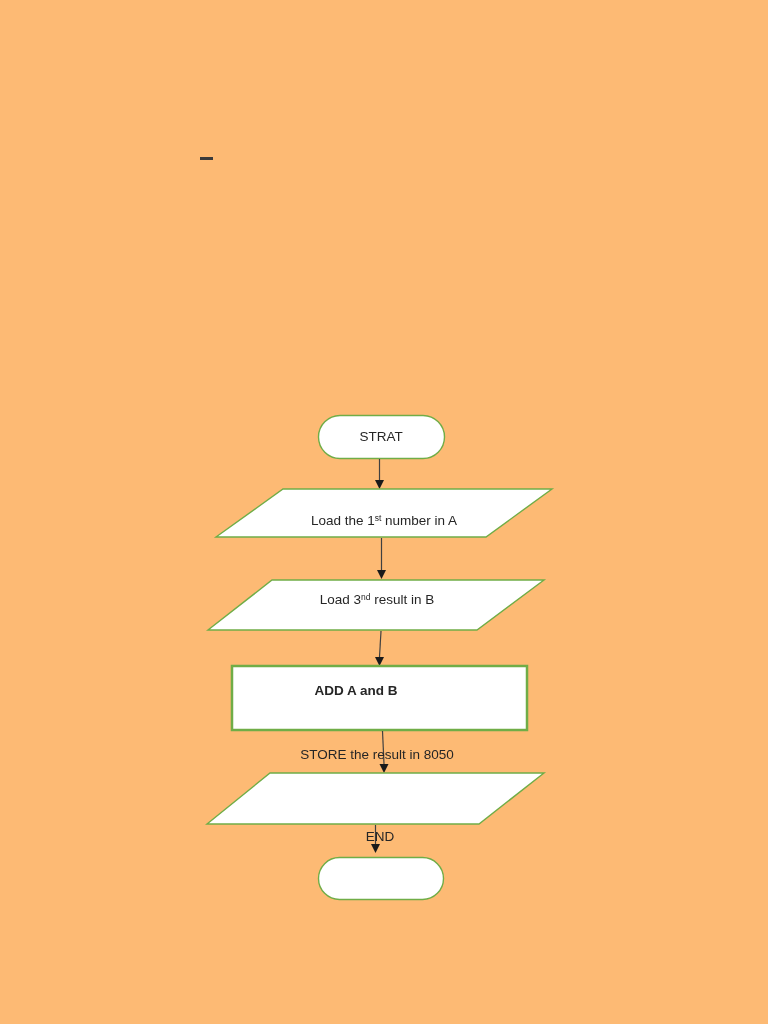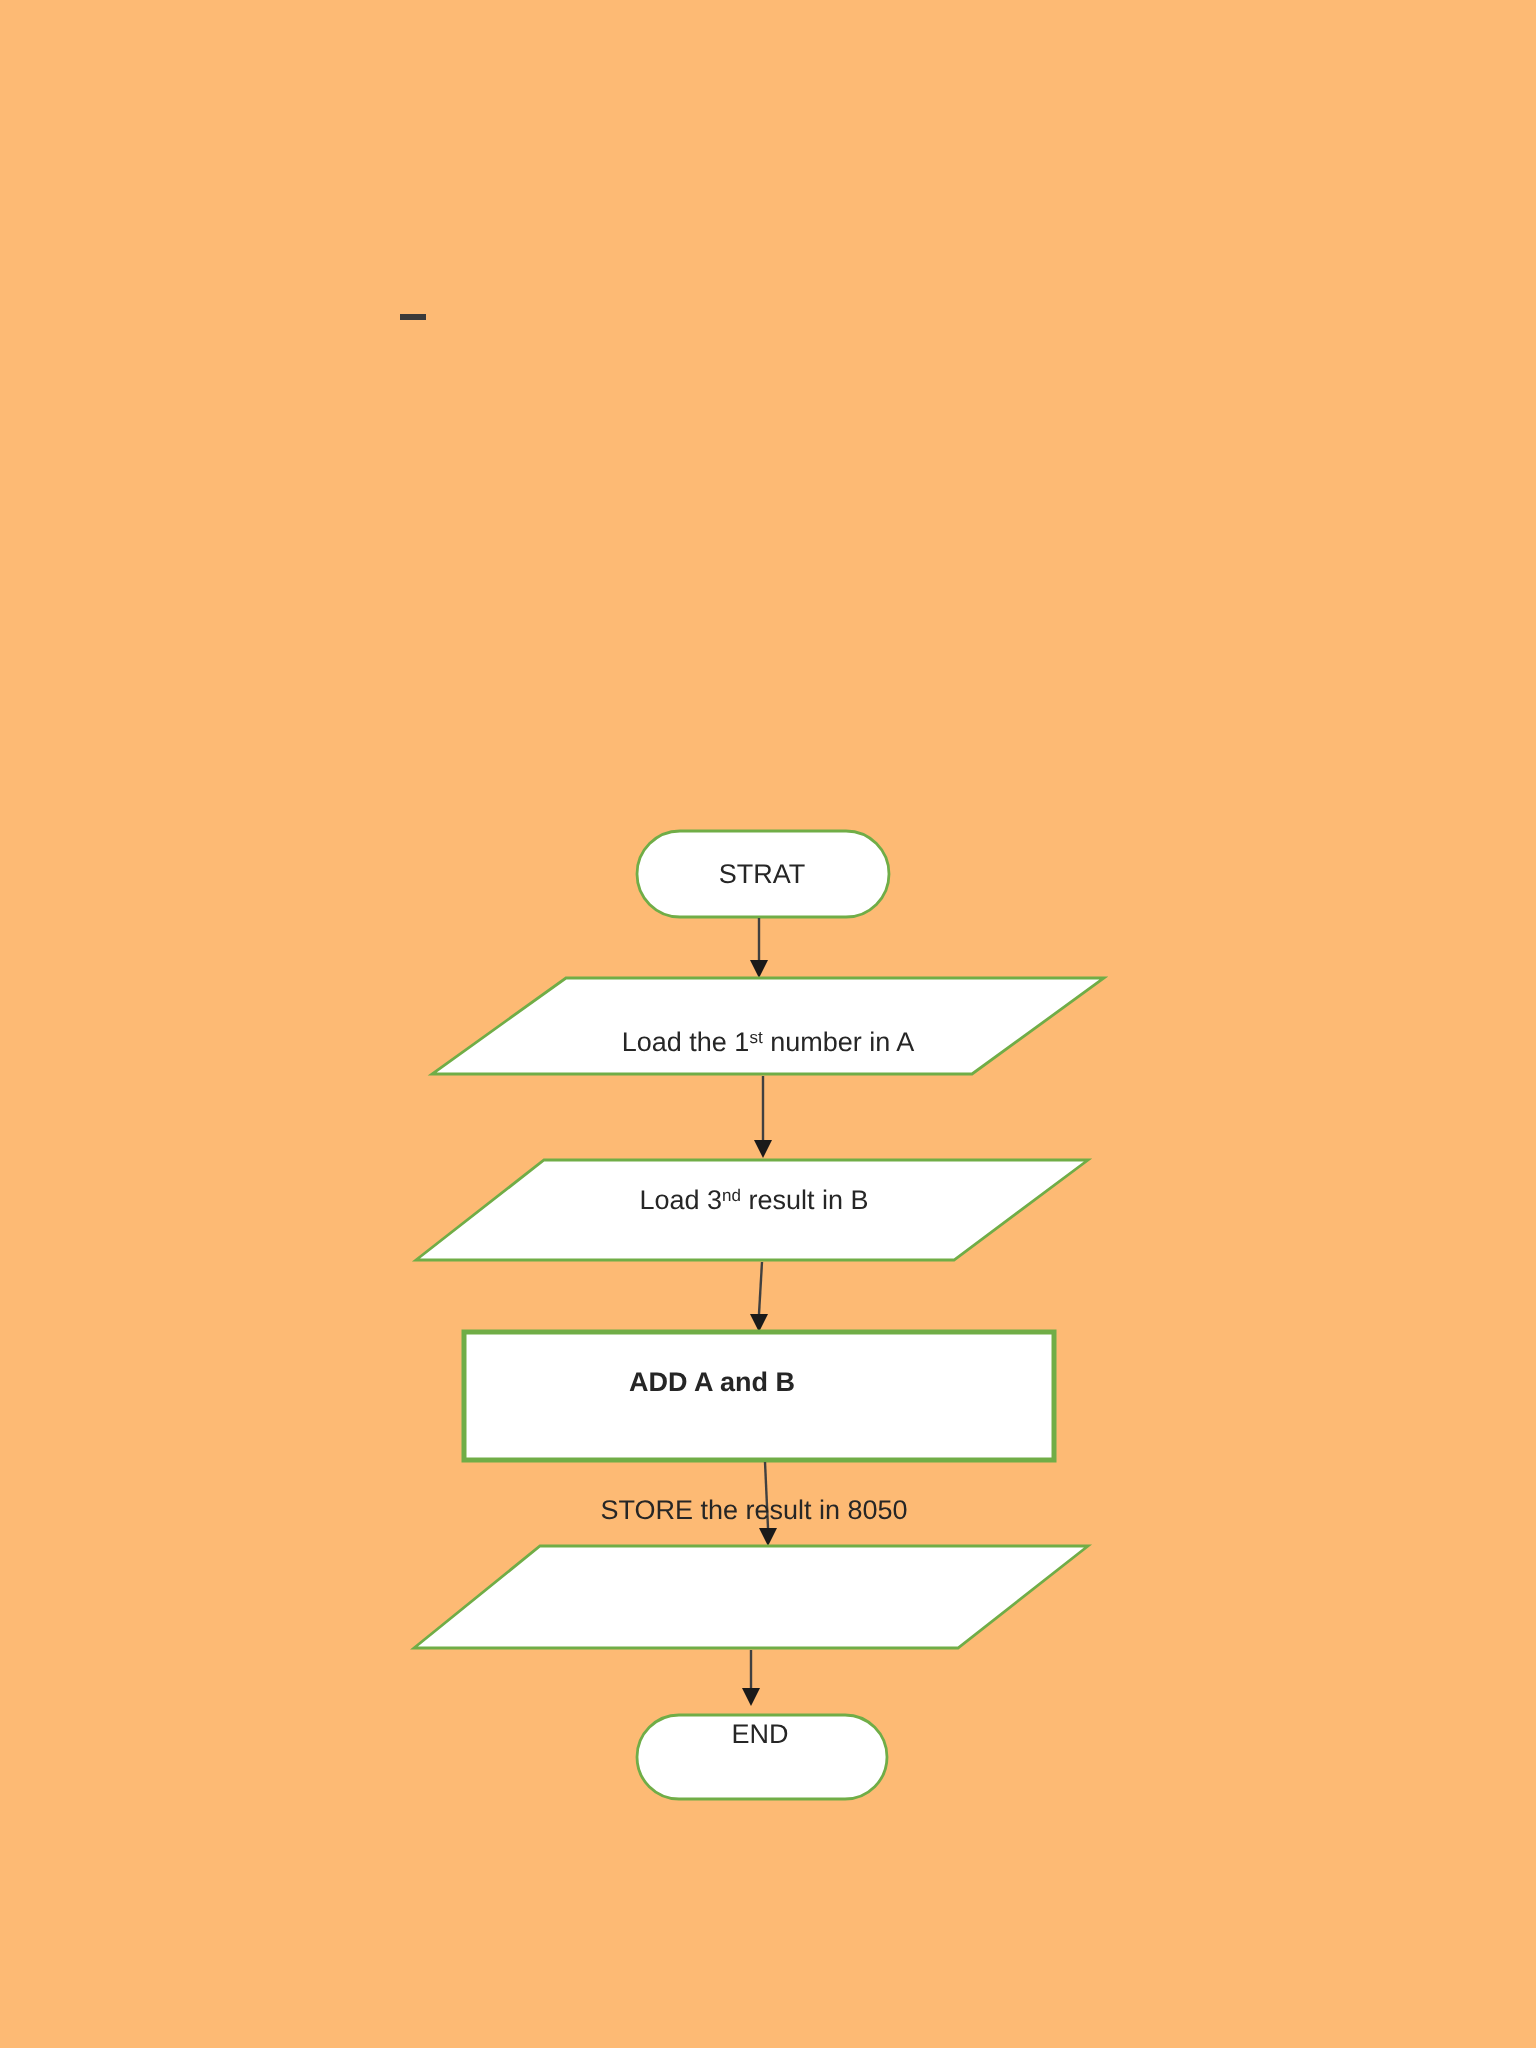--- a/index.html
+++ b/index.html
@@ -102,15 +102,15 @@
   <div class="node-label" style="left:381px; top:437px;">STRAT</div>
 
   <div class="node-label" style="left:384px; top:509px;margin-top:12px;"><span>Load the 1</span><sup>st</sup><span> number in A</span></div>
 
   <div class="node-label" style="left:377px; top:600px;"><span>Load 3</span><sup>nd</sup><span> result in B</span></div>
 
   <div class="node-label" style="left:356px; top:691px;font-weight:bold;">ADD A and B</div>
 
   <div class="node-label" style="left:377px; top:755px;">STORE the result in 8050</div>
 
-  <div class="node-label" style="left:380px; top:867px;">END</div>
+  <div class="node-label" style="left:380px; top:837px;">END</div>
 
 </div>
 
 </body></html>

